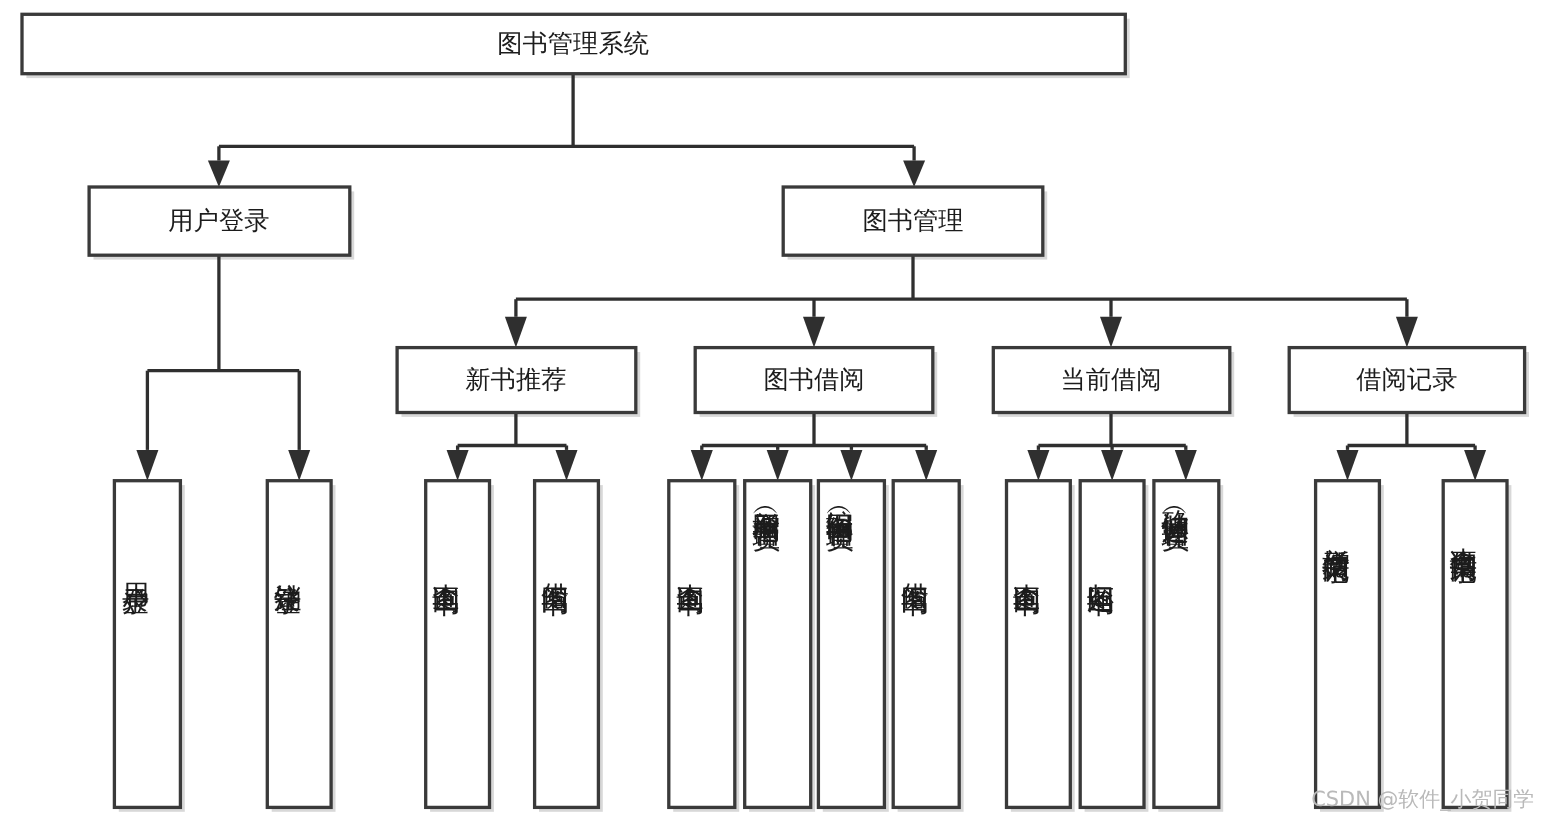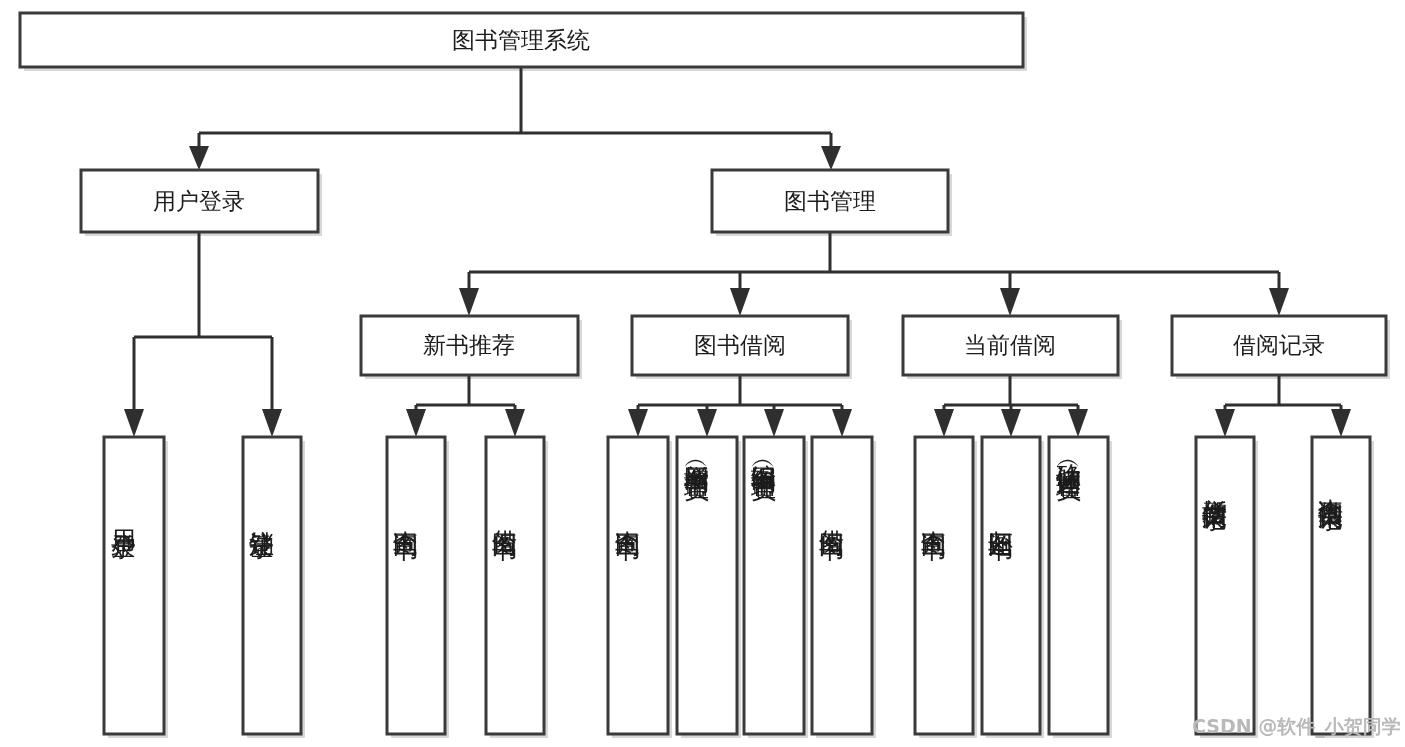--- a/index.html
+++ b/index.html
@@ -68,21 +68,20 @@
     pointer-events: none;
     user-select: none;
   }
   .watermark {
     position: absolute;
     font-family: "DejaVu Sans", "Liberation Sans", sans-serif;
     font-size: 19px;
     color: #b9b9b9;
     white-space: nowrap;
     user-select: none;
-    font-weight: bold;
   }
 </style>
 </head>
 <body>
 
 <div id="diagram-root">
 
   <svg class="diagram-canvas" viewBox="0 0 1405 747">
 
     <g>

